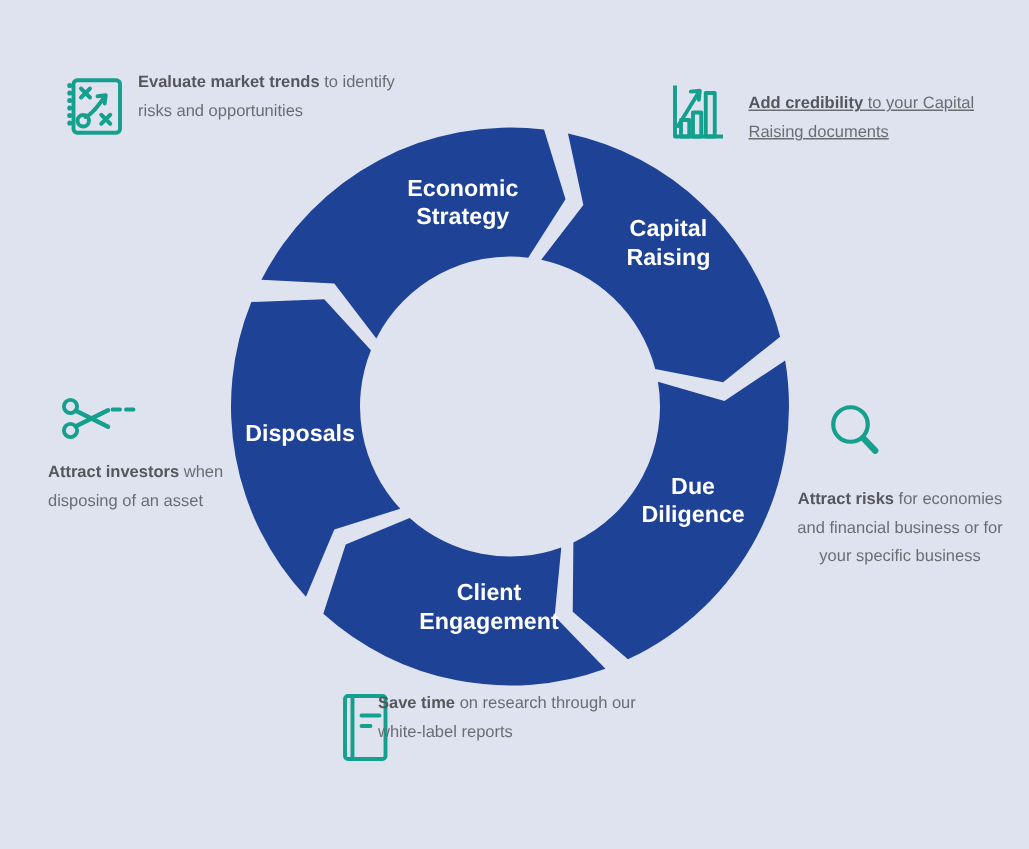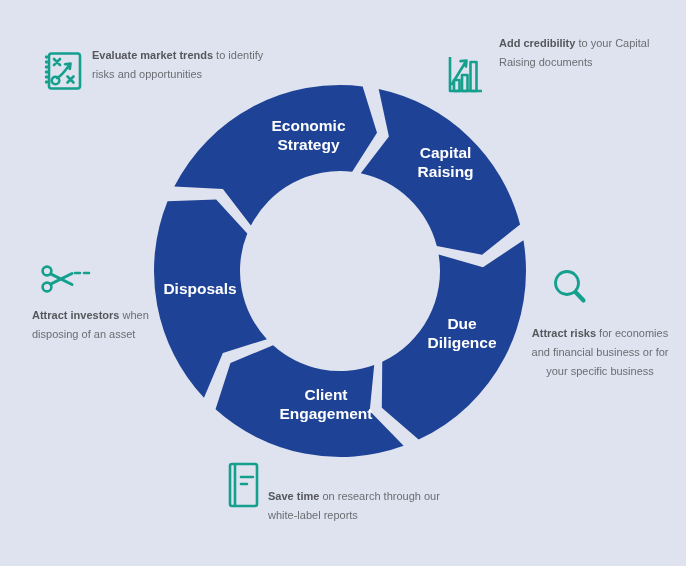--- a/index.html
+++ b/index.html
@@ -14,25 +14,25 @@
   .annotation{position:absolute;}
   .ann-text{
     font-size:11px;line-height:19px;color:#6B6D71;
   }
   .ann-text b{color:#55575A;font-weight:bold;}
   .icon{position:absolute;}
   
   .pos-evaluate-icon{left:40px;top:48px;}
   .pos-evaluate-text{left:92px;top:46px;width:184px;}
   .pos-credibility-icon{left:440px;top:51px;}
-  .pos-credibility-text{left:499px;top:34px;width:158px;}
+  .pos-credibility-text{left:499px;top:60px;width:158px;text-decoration:underline;}
   .pos-assess-icon{left:547px;top:264px;}
   .pos-assess-text{left:524px;top:324px;width:152px;text-align:center;}
   .pos-save-icon{left:226px;top:460px;}
-  .pos-save-text{left:268px;top:460px;width:175px;margin-top:27px;}
+  .pos-save-text{left:252px;top:460px;width:175px;}
   .pos-attract-icon{left:38px;top:258px;}
   .pos-attract-text{left:32px;top:306px;width:140px;}
 </style>
 </head>
 <body>
 
 <div class="stage">
 
   <svg id="cycle" width="686" height="566" viewBox="0 0 686 566">
       <path d="M174.27,186.56 A186,186 0 0 1 362.67,86.39 L377.01,132.87 L352.19,171.75 A100,100 0 0 0 250.90,225.60 L222.86,188.98 Z" fill="#1E4296"></path>

